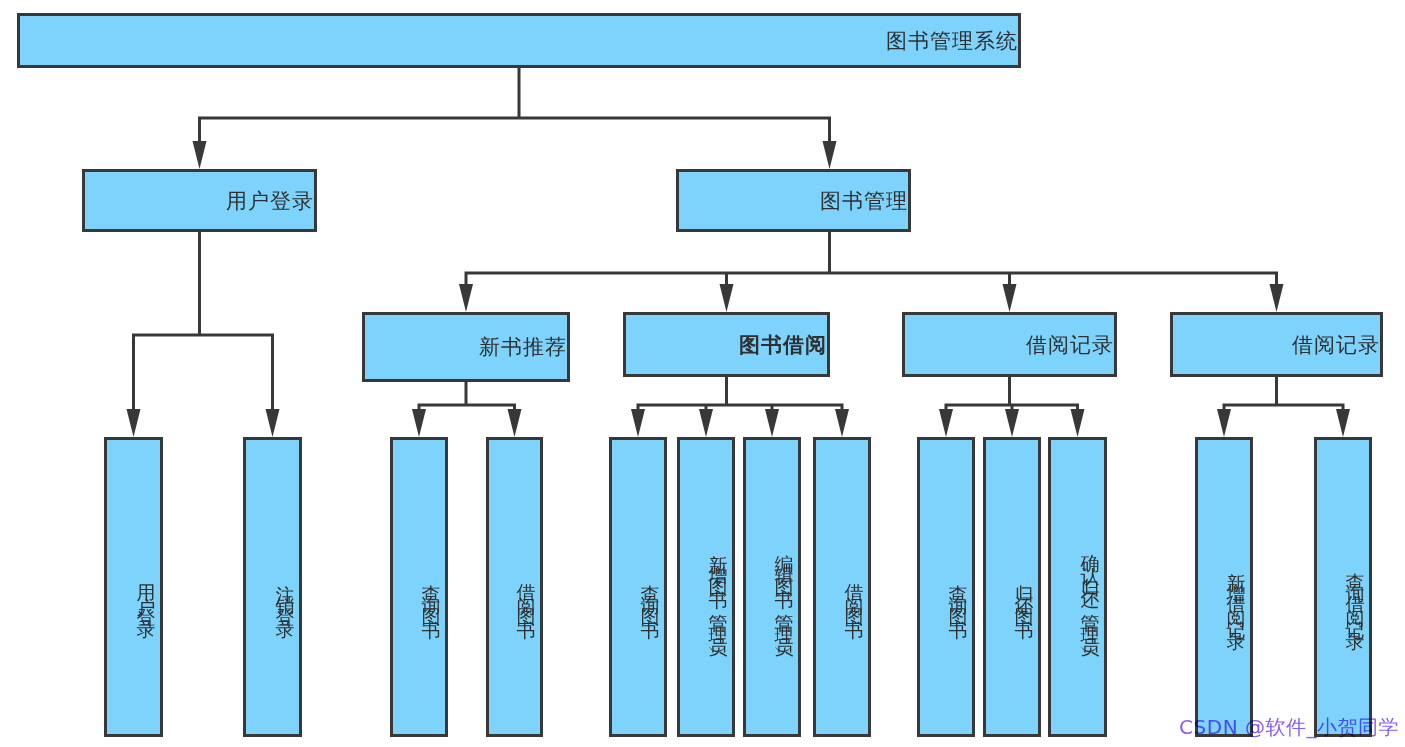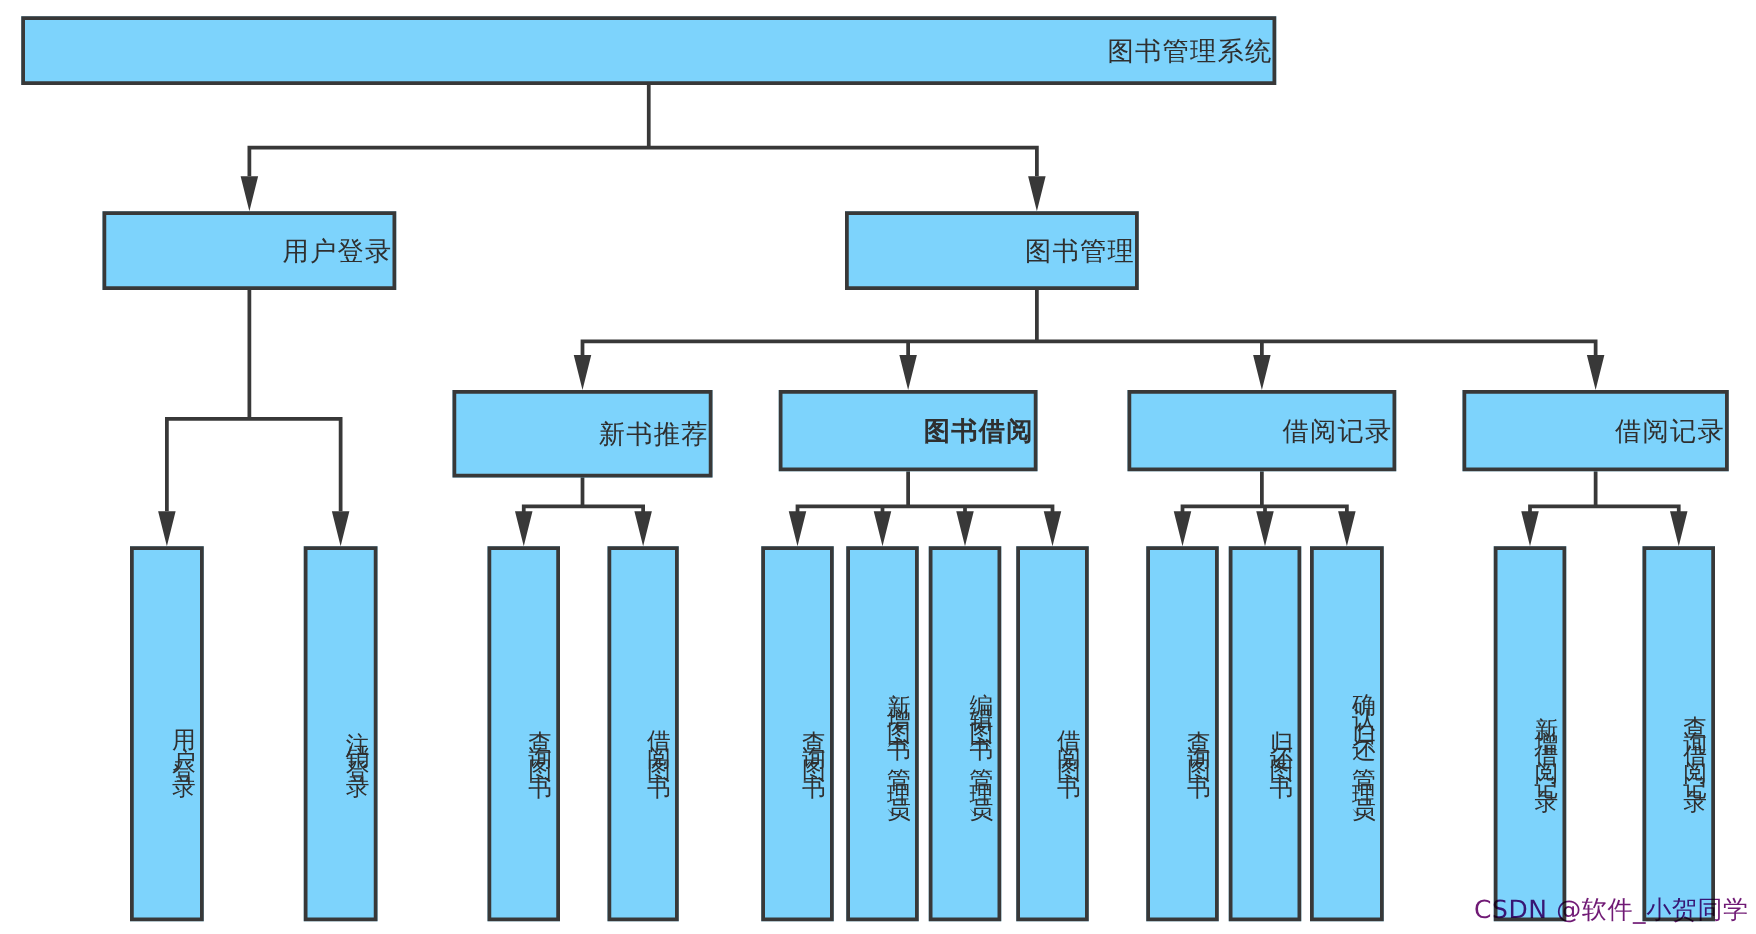--- a/index.html
+++ b/index.html
@@ -53,21 +53,21 @@
   #n-cur-q{left:917px;}
   #n-cur-r{left:983px;}
   #n-cur-c{left:1048px;width:59px;}
   #n-rcd-a{left:1195px;}
   #n-rcd-q{left:1314px;}
 
   #watermark{
     position:absolute;
     right:6px;bottom:6px;
     font-size:20px;
-    color:#701a75;
+    color:#8b5cf6;
     letter-spacing:0.5px;
     mix-blend-mode:multiply;
     white-space:nowrap;
     z-index:5;
   }
 </style>
 </head>
 <body>
 
 <div id="stage">

